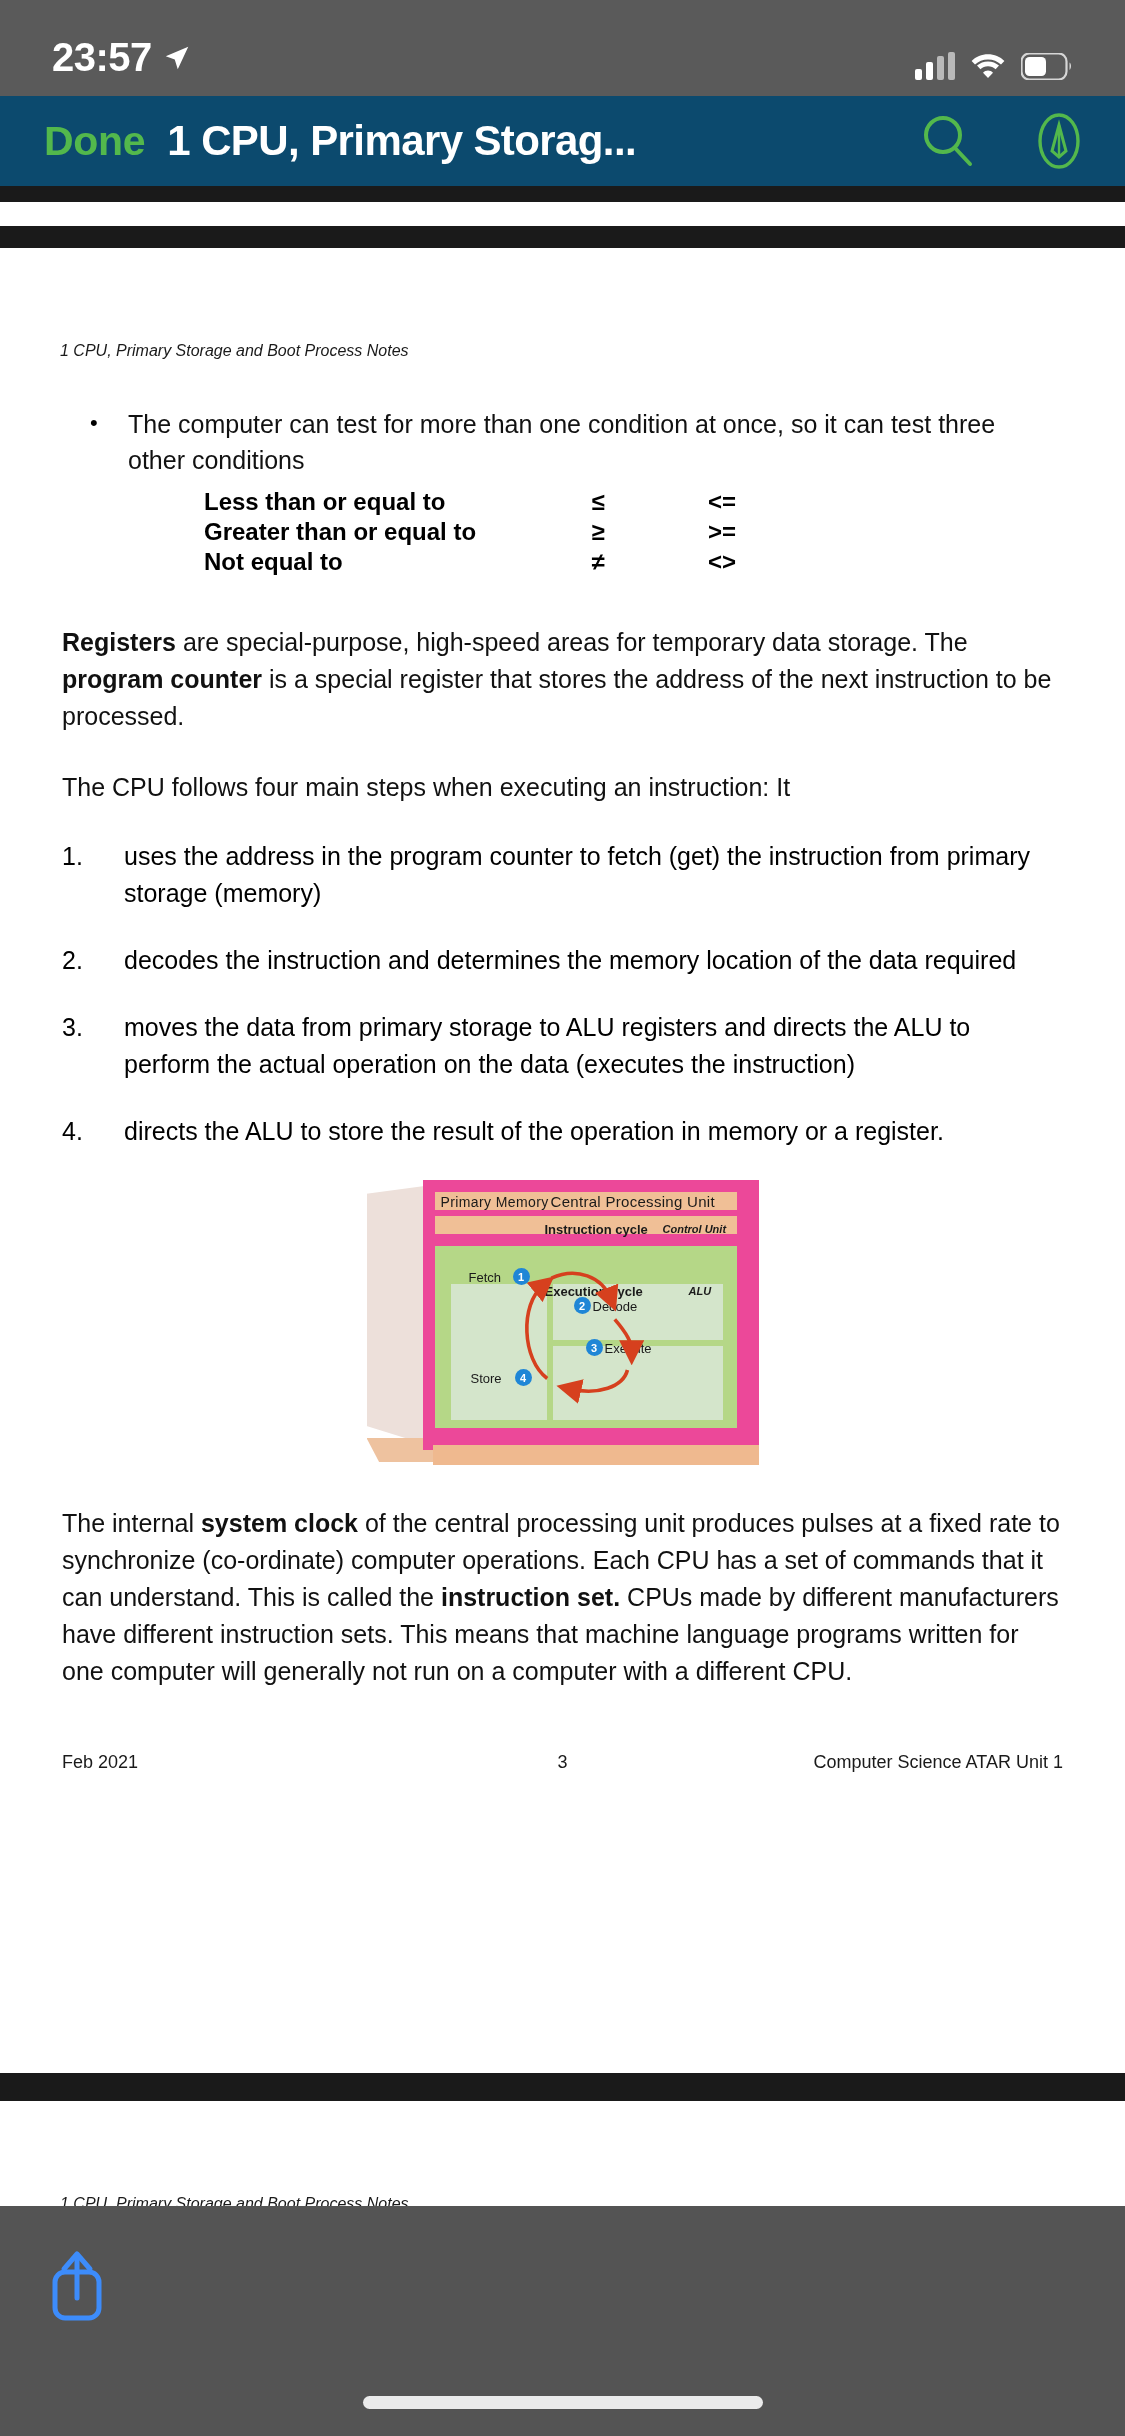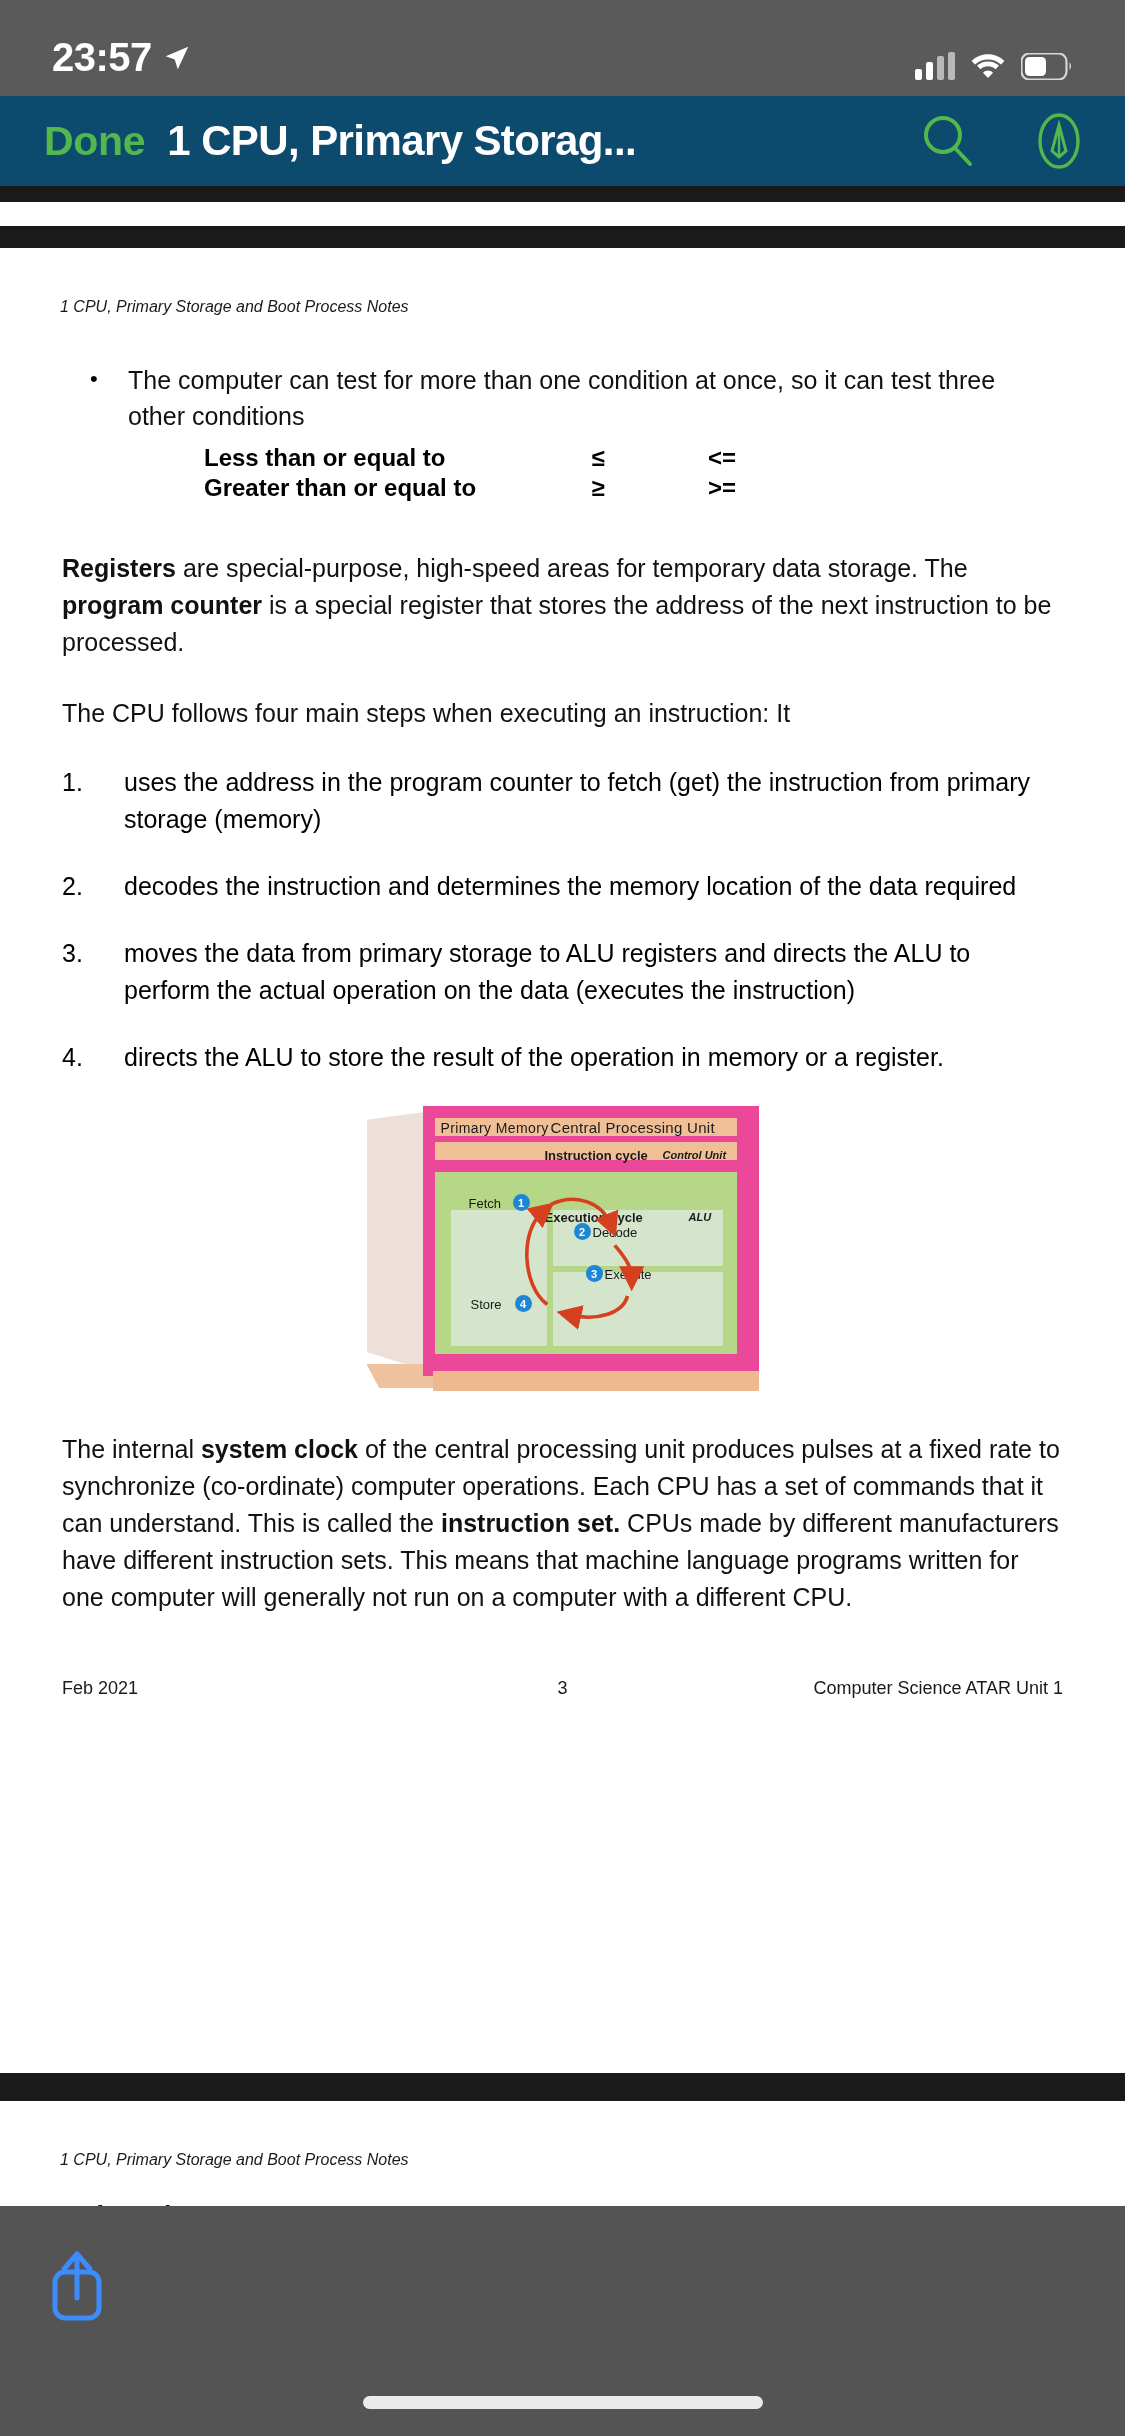--- a/index.html
+++ b/index.html
@@ -45,20 +45,21 @@
 
   
   .page{
     position:absolute; left:0; width:1125px; background:#ffffff;
     font-family:"Liberation Sans", sans-serif;
     color:#000000;
   }
   .doc-header{
     font-size:16px; font-style:italic; color:#1a1a1a;
     margin-left:60px;
+    margin-top:44px;
   }
   .doc-body{ padding:0 62px; }
 
   
   .bullet-row{ display:flex; margin-top:46px; padding-left:28px; }
   .bullet-dot{ width:38px; font-size:22px; line-height:34px; flex:none; text-align:left; }
   .bullet-text{ font-size:25px; line-height:36px; color:#111; max-width:905px; }
 
   .cond-table{ margin-top:10px; margin-left:142px; }
   .cond-row{ display:flex; align-items:baseline; height:30px; }
@@ -228,20 +229,25 @@
     <div class="cond-table">
       <div class="cond-row">
         <span class="cond-label">Less than or equal to</span>
         <span class="cond-sym">≤</span>
         <span class="cond-alt">&lt;=</span>
       </div>
       <div class="cond-row">
         <span class="cond-label">Greater than or equal to</span>
         <span class="cond-sym">≥</span>
         <span class="cond-alt">&gt;=</span>
+      </div>
+      <div class="cond-row">
+        <span class="cond-label">Not equal to</span>
+        <span class="cond-sym">≠</span>
+        <span class="cond-alt">&lt;&gt;</span>
       </div>
     </div>
 
     <p class="para sp-lg">
       <b>Registers</b><span> are special-purpose, high-speed areas for temporary data storage. The </span><b>program counter</b><span> is a special register that stores the address of the next instruction to be processed.</span>
     </p>
 
     <p class="para sp-md">The CPU follows four main steps when executing an instruction: It</p>
 
     <div class="num-list">

